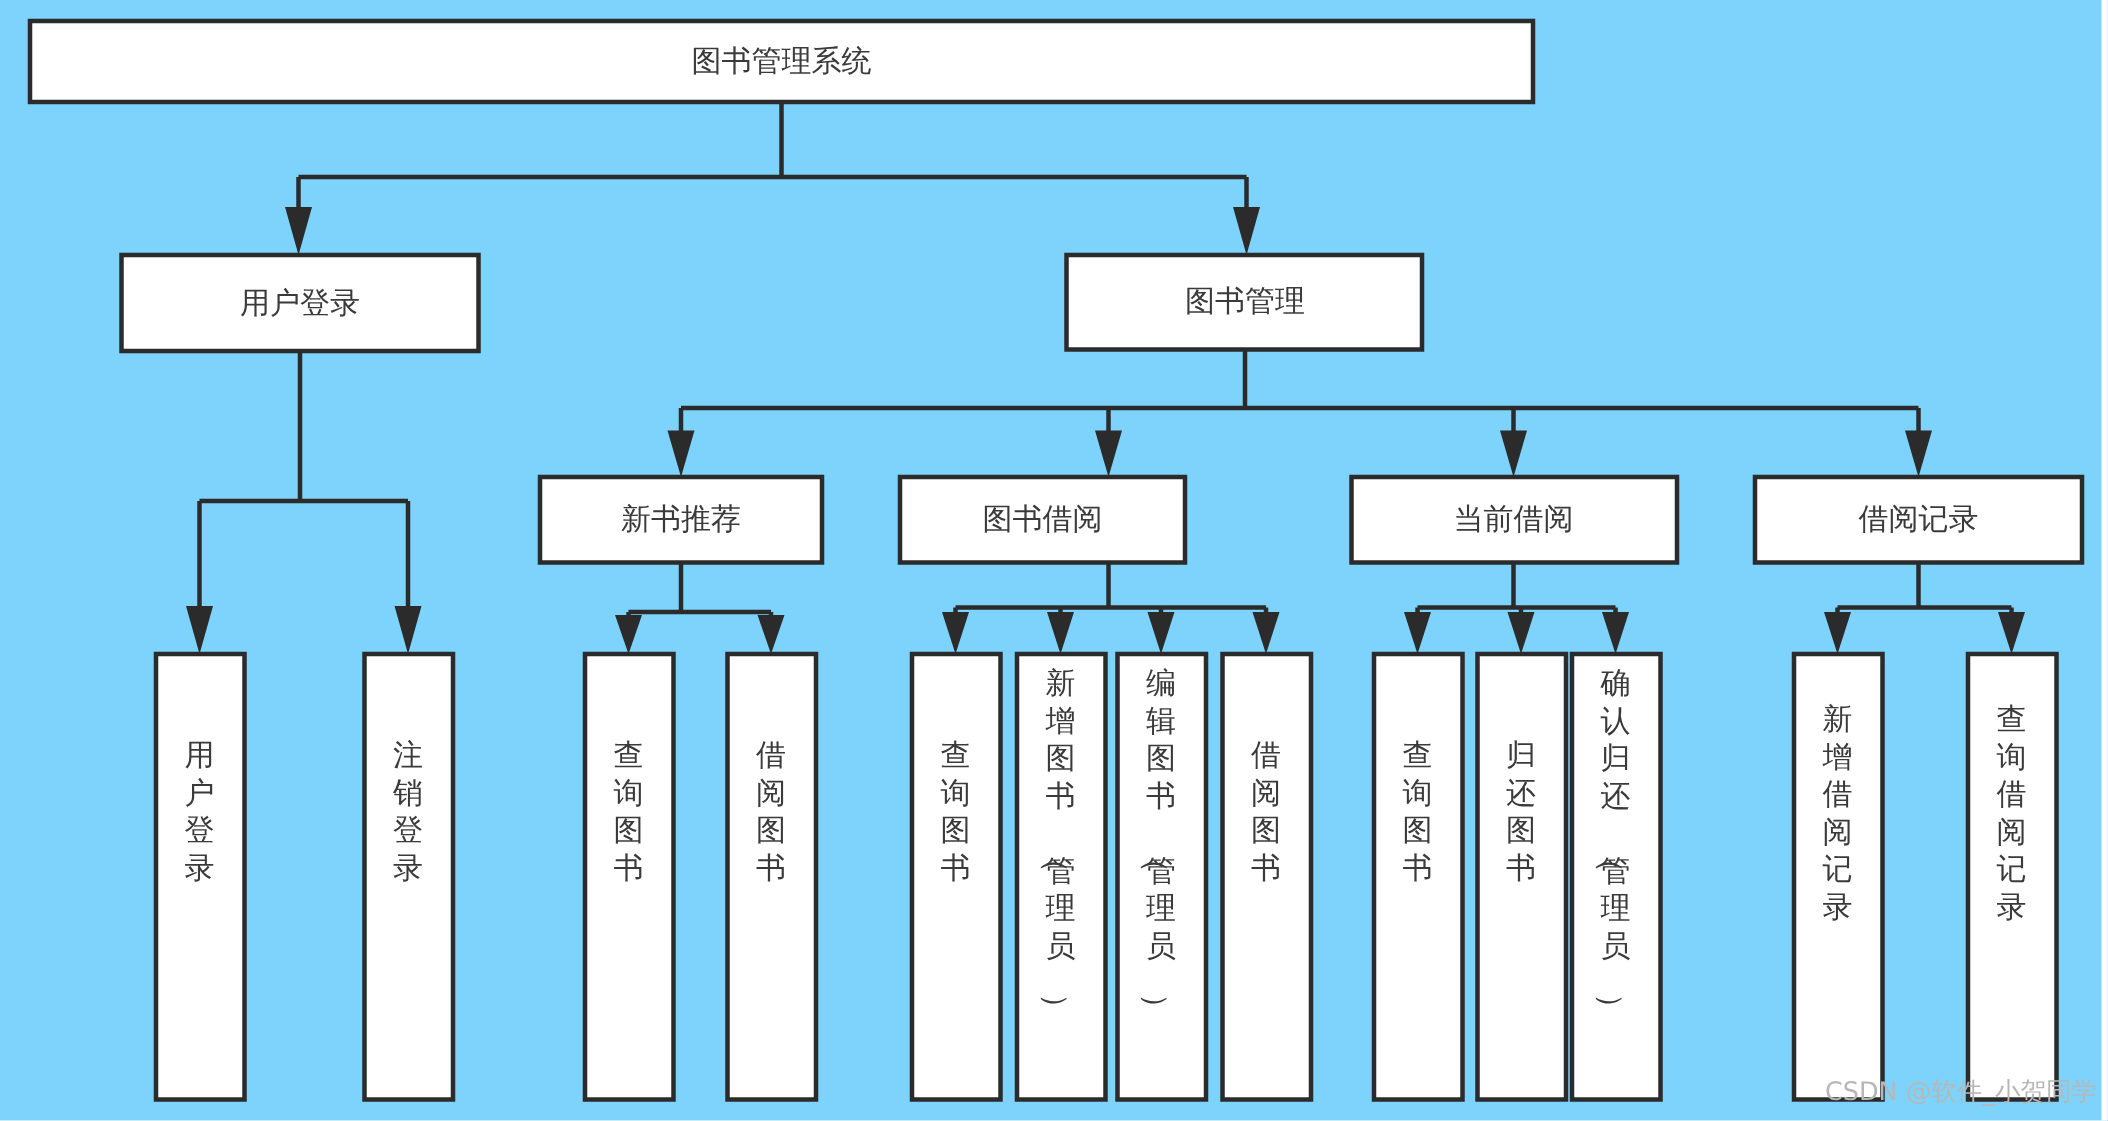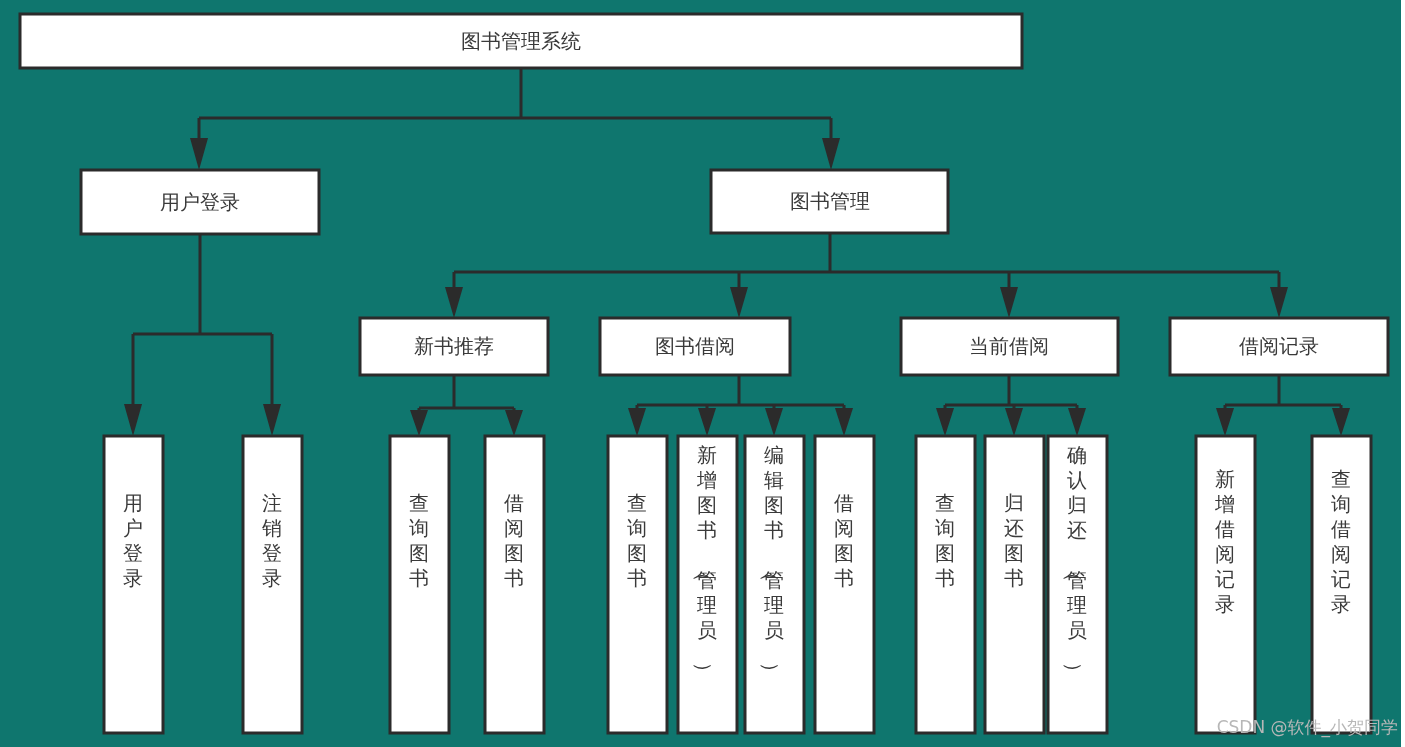--- a/index.html
+++ b/index.html
@@ -10,21 +10,21 @@
   body {
     width: 1405px;
     height: 747px;
     font-family: "DejaVu Sans", "Liberation Sans", sans-serif;
     overflow: hidden;
   }
   #diagram-root {
     position: relative;
     width: 1401px;
     height: 747px;
-    background: #0f766e;
+    background: #7dd3fc;
   }
   svg.diagram-canvas {
     position: absolute;
     top: 0;
     left: 0;
     width: 1405px;
     height: 747px;
   }
   .node-rect {
     fill: #ffffff;

